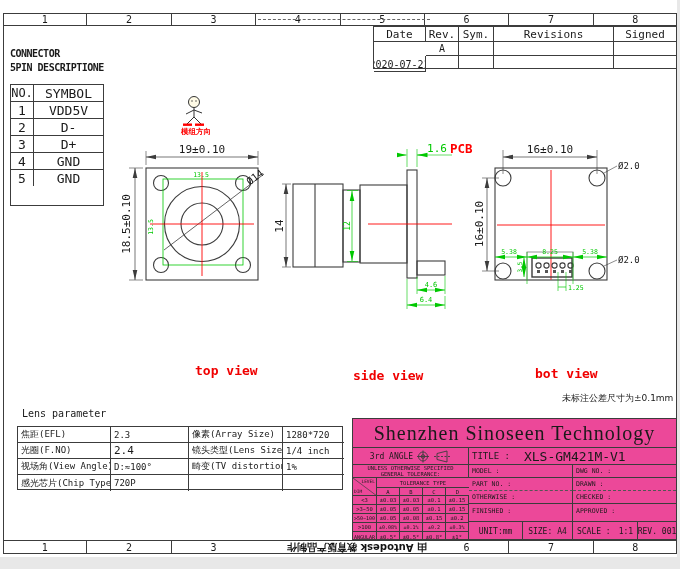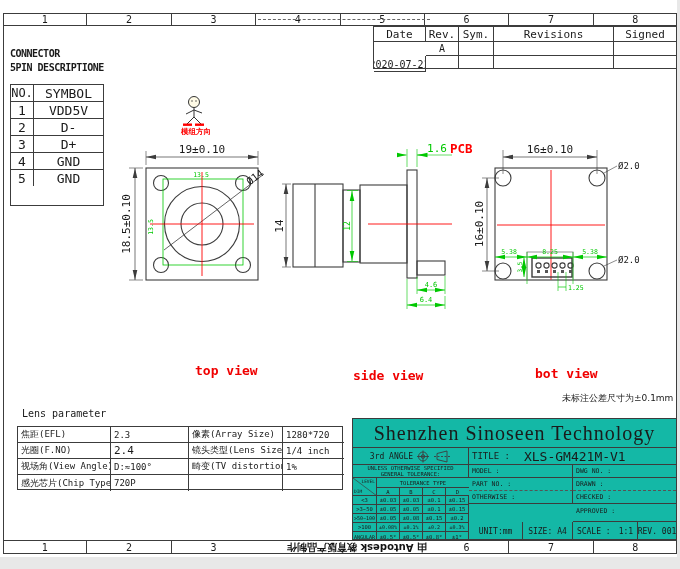--- a/index.html
+++ b/index.html
@@ -250,21 +250,21 @@
   <div class="cell bb br left" style="left:0;top:32px;width:93px;height:16px;font-size:9px">视场角(View Angle)</div>
   <div class="cell bb br left" style="left:93px;top:32px;width:78px;height:16px;font-size:9px">D:≈100°</div>
   <div class="cell bb br left" style="left:171px;top:32px;width:94px;height:16px;font-size:9px">畸变(TV distortion)</div>
   <div class="cell bb left" style="left:265px;top:32px;width:61px;height:16px;font-size:9px">1%</div>
   <div class="cell br left" style="left:0;top:48px;width:93px;height:16px;font-size:9px">感光芯片(Chip Type)</div>
   <div class="cell br left" style="left:93px;top:48px;width:78px;height:16px;font-size:9px">720P</div>
   <div class="cell br left" style="left:171px;top:48px;width:94px;height:16px;font-size:9px"></div>
   <div class="cell left" style="left:265px;top:48px;width:61px;height:16px;font-size:9px"></div>
 </div>
 
-<div class="abs frame" style="left:352px;top:418px;width:325px;height:122px;background:#14b8a6">
+<div class="abs frame" style="left:352px;top:418px;width:325px;height:122px;background:#ec4899">
   <div class="cell bb serif" style="left:0;top:0;width:323px;height:29px;font-size:20px;letter-spacing:1px">Shenzhen Sinoseen Technology</div>
 
   <div class="cell bb br" style="left:0;top:29px;width:116px;height:17px;gap:4px;font-size:8px">
     <span>3rd ANGLE</span>
     <svg width="34" height="13" viewBox="0 0 34 13">
       <g stroke="#3c3c3c" fill="none" stroke-width="0.9">
         <circle cx="6" cy="6.5" r="4.5"></circle>
           <circle cx="6" cy="6.5" r="1.8"></circle>
         <line x1="0" y1="6.5" x2="12" y2="6.5"></line>
           <line x1="6" y1="0.5" x2="6" y2="12.5"></line>
@@ -321,20 +321,21 @@
   <div class="cell br" style="left:47px;top:113px;width:23px;height:9px;font-size:5.5px">±0.5°</div>
   <div class="cell br" style="left:70px;top:113px;width:23px;height:9px;font-size:5.5px">±0.8°</div>
   <div class="cell br" style="left:93px;top:113px;width:23px;height:9px;font-size:5.5px">±1°</div>
 
   <div class="cell bb br left" style="left:116px;top:46px;width:104px;height:13px;font-size:6.5px">MODEL :</div>
   <div class="cell bb left" style="left:220px;top:46px;width:103px;height:13px;font-size:6.5px">DWG NO. :</div>
   <div class="cell bbd br left" style="left:116px;top:59px;width:104px;height:13px;font-size:6.5px">PART NO. :</div>
   <div class="cell bbd left" style="left:220px;top:59px;width:103px;height:13px;font-size:6.5px">DRAWN :</div>
   <div class="cell bb br left" style="left:116px;top:72px;width:104px;height:13px;font-size:6.5px">OTHERWISE :</div>
   <div class="cell bb left" style="left:220px;top:72px;width:103px;height:13px;font-size:6.5px">CHECKED :</div>
+  <div class="cell bb br left" style="left:116px;top:85px;width:104px;height:18px;font-size:6.5px;align-items:flex-start;padding-top:3px">FINISHED :</div>
   <div class="cell bb left" style="left:220px;top:85px;width:103px;height:18px;font-size:6.5px;align-items:flex-start;padding-top:3px">APPROVED :</div>
 
   <div class="cell br" style="left:116px;top:103px;width:54px;height:19px;font-size:8px">
     <span>UNIT:</span>
     <span>mm</span>
   </div>
   <div class="cell br" style="left:170px;top:103px;width:50px;height:19px;gap:5px;font-size:8px">
     <span>SIZE:</span>
     <span>A4</span>
   </div>

